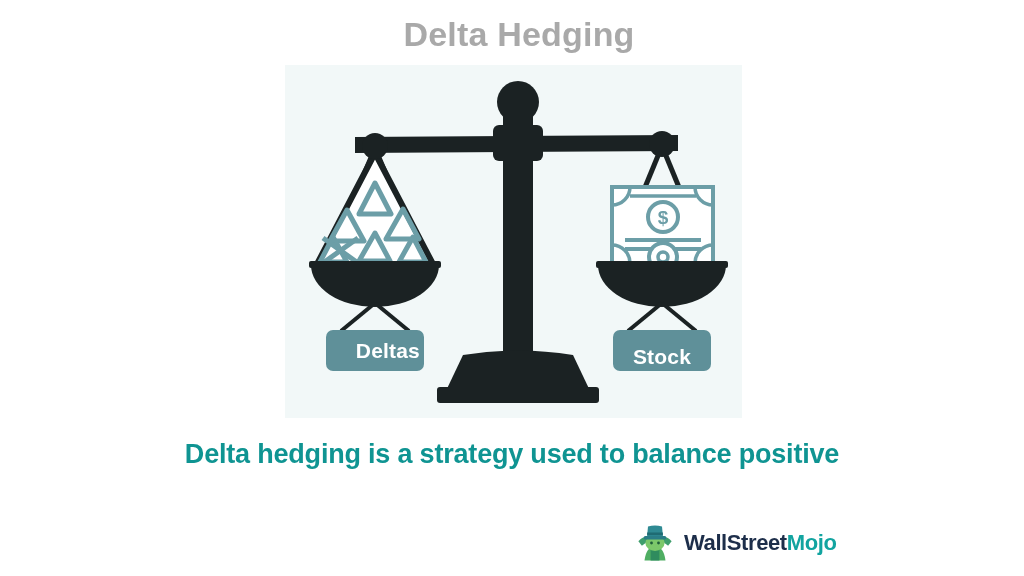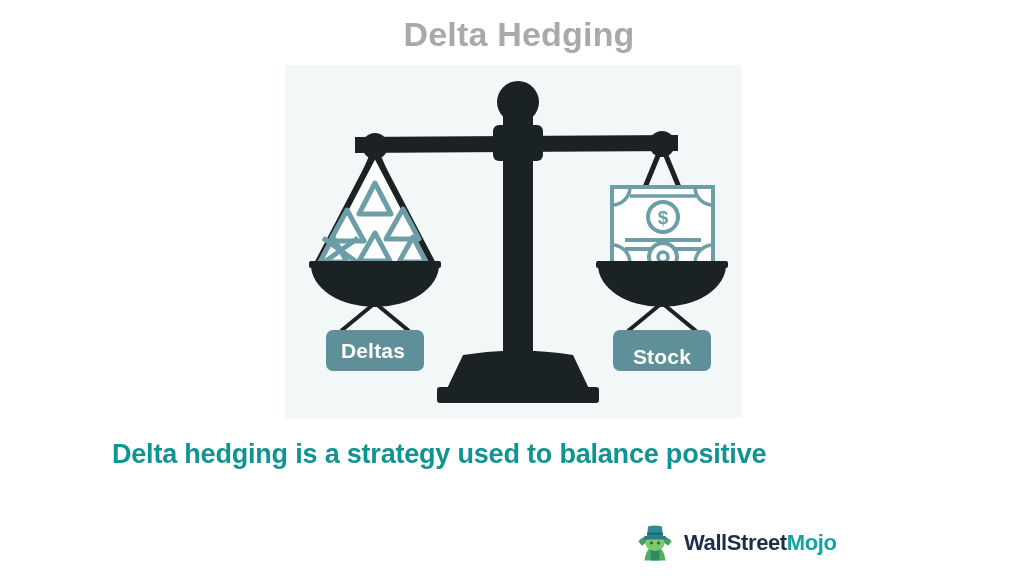--- a/index.html
+++ b/index.html
@@ -54,20 +54,21 @@
     height: 353px;
     display: block;
   }
 
   
   #caption {
     position: absolute;
     left: 112px;
     top: 437px;
     width: 800px;
+    text-align: center;
     font-size: 27px;
     font-weight: bold;
     color: #0f9492;
     line-height: 1.33;
     letter-spacing: -0.2px;
   }
   #caption .cap-line { display: block; }
 
   
   #logo {
@@ -187,21 +188,21 @@
         <rect x="219" y="33" width="29" height="30" fill="#1b2223"></rect>
 
         <circle cx="90" cy="81" r="13" fill="#1b2223"></circle>
         <circle cx="377" cy="79" r="13" fill="#1b2223"></circle>
 
         <path d="M178 290 Q233 281 288 290 L307 330 L159 330 Z" fill="#1b2223"></path>
         <rect x="152" y="322" width="162" height="16" rx="3" fill="#1b2223"></rect>
       </g>
     </svg>
 
-    <div style="position:absolute; left:41px; top:265px; width:94px; height:41px; display:flex; align-items:center; justify-content:center; pointer-events:none;">
+    <div style="position:absolute; left:41px; top:265px; width:94px; height:41px; display:flex; align-items:center; justify-content:flex-end; pointer-events:none;">
       <span style="color:#ffffff; font-size:21px; font-weight:bold; letter-spacing:0.2px;">Deltas</span>
     </div>
     <div style="position:absolute; left:328px; top:265px; width:98px; height:54px; display:flex; align-items:center; justify-content:center; pointer-events:none;">
       <span style="color:#ffffff; font-size:21px; font-weight:bold; letter-spacing:0.2px;">Stock</span>
     </div>
   </div>
 
   <div id="caption">
     <span class="cap-line">Delta hedging is a strategy used to balance positive</span>
   </div>

